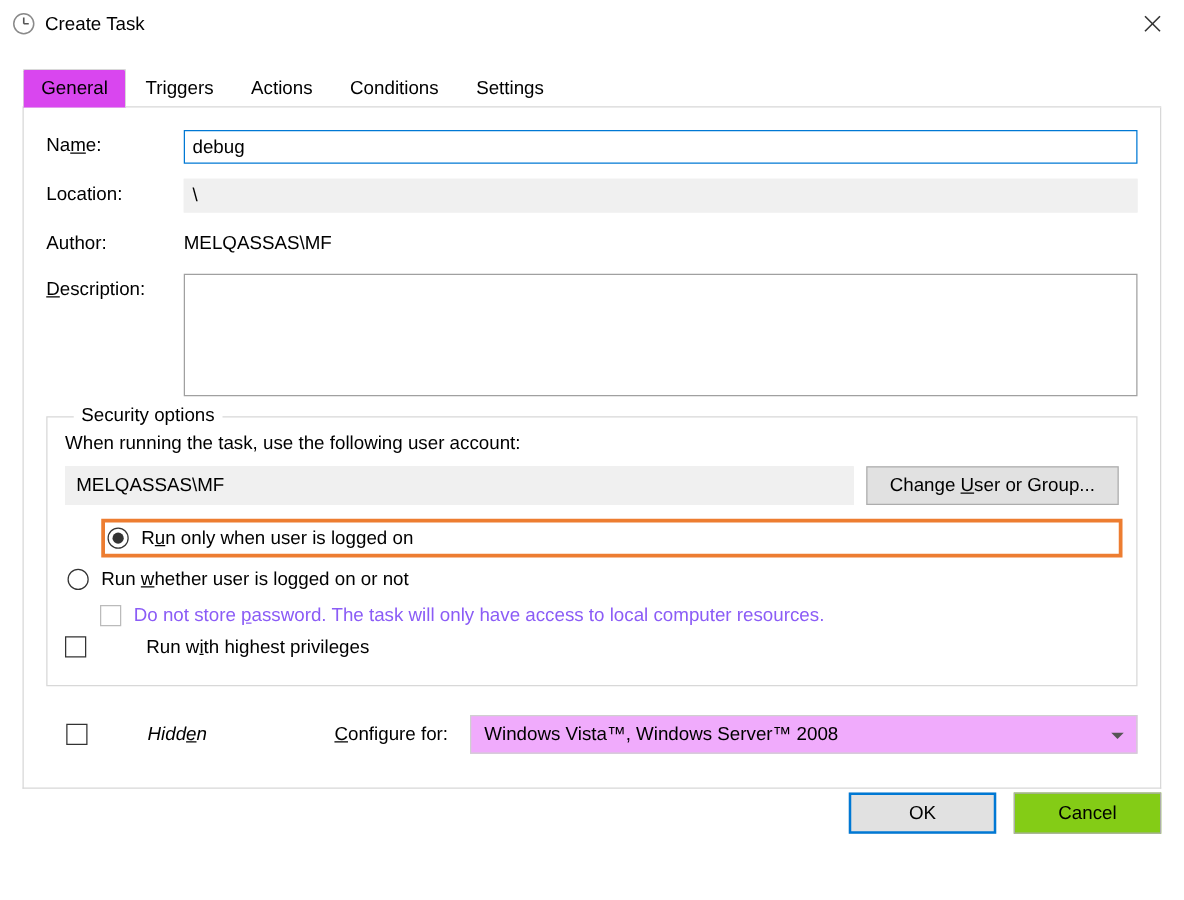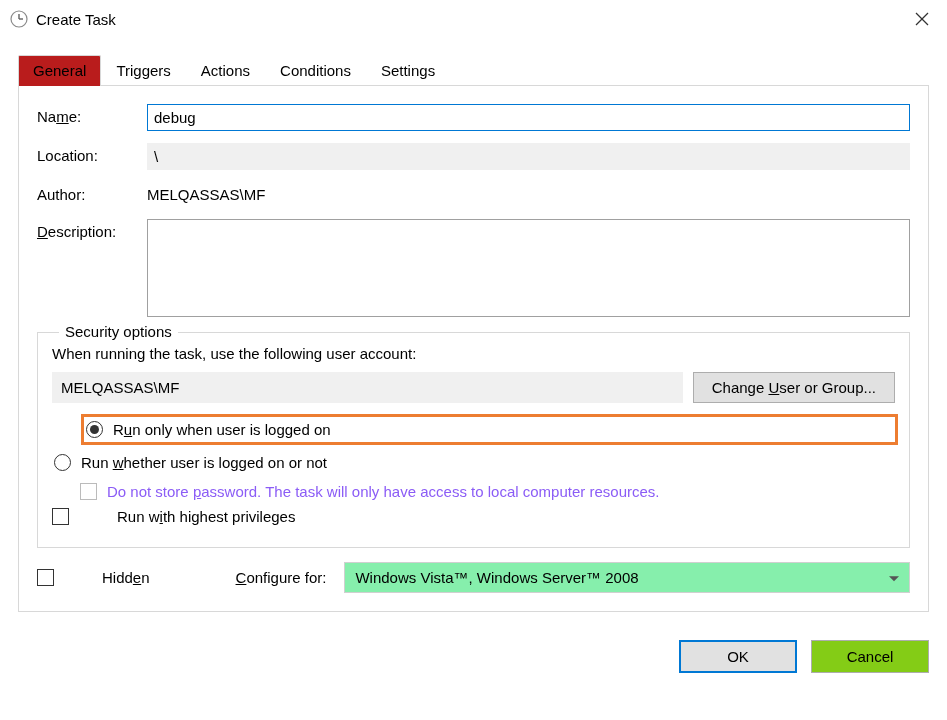--- a/index.html
+++ b/index.html
@@ -8,21 +8,21 @@
     .titlebar { height: 38px; display: flex; align-items: center; padding: 0 0 0 10px; }
     .titlebar-icon { width: 18px; height: 18px; margin-right: 8px; }
     .titlebar-title { flex: 1; font-size: 15px; }
     .titlebar-close { width: 50px; height: 38px; display: flex; align-items: center; justify-content: center; cursor: pointer; }
     .titlebar-close svg { width: 14px; height: 14px; }
     
     .content { padding: 16px 18px 18px 18px; }
     
     .tabs { display: flex; border-bottom: 1px solid #d8d8d8; position: relative; z-index: 2; }
     .tab { padding: 6px 14px 7px 14px; cursor: pointer; border: 1px solid transparent; border-bottom: none; position: relative; top: 1px; }
-    .tab.active { border-color: #d8d8d8; background: #b91c1c; border-top-left-radius: 2px; border-top-right-radius: 2px; }
+    .tab.active { border-color: #d8d8d8; background: #d946ef; border-top-left-radius: 2px; border-top-right-radius: 2px; }
     
     .tab-panel { border: 1px solid #d8d8d8; border-top: none; padding: 18px 18px 18px 18px; }
     
     .form-row { display: flex; align-items: flex-start; margin-bottom: 12px; }
     .form-label { width: 110px; padding-top: 4px; }
     .form-value { flex: 1; }
     
     .text-input { width: 100%; border: 1px solid #0078d4; padding: 4px 6px; font-size: 15px; outline: none; }
     .readonly-field { background: #f0f0f0; padding: 4px 6px; border: 1px solid #f0f0f0; }
     .text-static { padding: 4px 0; }
@@ -43,24 +43,24 @@
     
     .checkbox-row { display: flex; align-items: center; margin: 8px 0 8px 28px; }
     .checkbox-row.top { margin-left: 0; gap: 38px; }
     .checkbox-box { width: 17px; height: 17px; border: 1px solid #333; margin-right: 10px; flex-shrink: 0; }
     .checkbox-box.disabled { border-color: #bbb; }
     .disabled-text { color: #8b5cf6; }
     
     .bottom-row { display: flex; align-items: center; margin-top: 14px; gap: 18px; }
     .bottom-row .spacer { width: 50px; }
     .bottom-row .configure-label { white-space: nowrap; }
-    .dropdown { flex: 1; background: #86efac; border: 1px solid #d0d0d0; padding: 6px 28px 6px 10px; position: relative; cursor: pointer; }
+    .dropdown { flex: 1; background: #f0abfc; border: 1px solid #d0d0d0; padding: 6px 28px 6px 10px; position: relative; cursor: pointer; }
     .dropdown::after { content:""; position: absolute; right: 10px; top: 50%; transform: translateY(-35%); border-left: 5px solid transparent; border-right: 5px solid transparent; border-top: 5px solid #555; }
     
-    .dialog-buttons { display: flex; justify-content: flex-end; gap: 14px; margin-top: 28px; }
+    .dialog-buttons { display: flex; justify-content: flex-end; gap: 14px; margin-top: 3px; }
     .btn { min-width: 118px; padding: 6px 0; text-align: center; border: 1px solid #adadad; background: #84cc16; cursor: pointer; font-size: 15px; }
     .btn.primary { border: 2px solid #0078d4; background: #e1e1e1; }
     
     .u { text-decoration: underline; }
   </style>
 </head>
 <body>
 
 <div class="titlebar">
   <span class="titlebar-icon">
@@ -143,21 +143,21 @@
         <span class="disabled-text">Do not store <span class="u">p</span>assword.  The task will only have access to local computer resources.</span>
       </div>
 
       <div class="checkbox-row top">
         <span class="checkbox-box"></span>
         <span>Run w<span class="u">i</span>th highest privileges</span>
       </div>
     </div>
 
     <div class="bottom-row">
-      <div class="checkbox-row top" style="margin:0;">
+      <div class="checkbox-row top" style="margin:16px;font-style:italic;">
         <span class="checkbox-box"></span>
         <span>Hidd<span class="u">e</span>n</span>
       </div>
       <div class="spacer"></div>
       <div class="configure-label"><span class="u">C</span>onfigure for:</div>
       <div class="dropdown">
         <span>Windows Vista™, Windows Server™ 2008</span>
       </div>
     </div>
 

